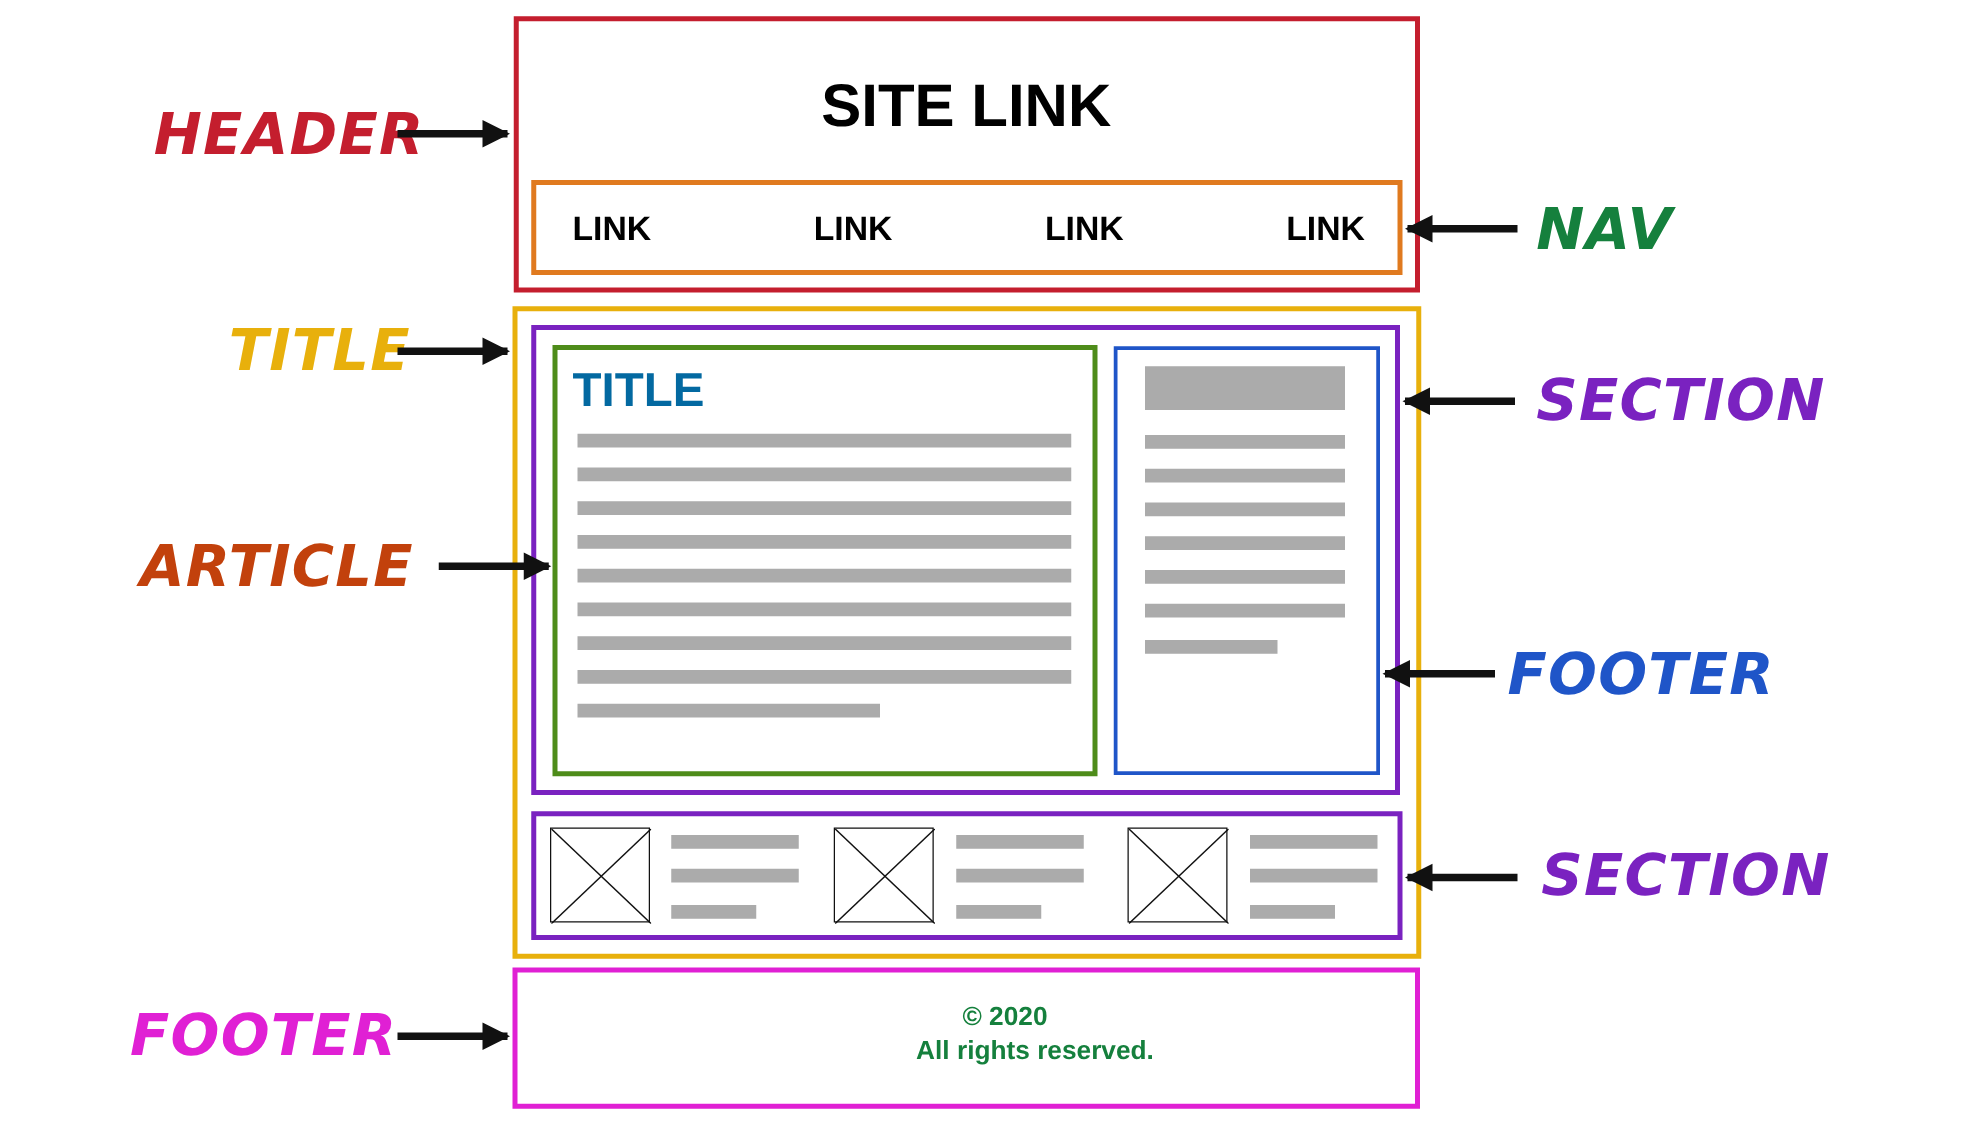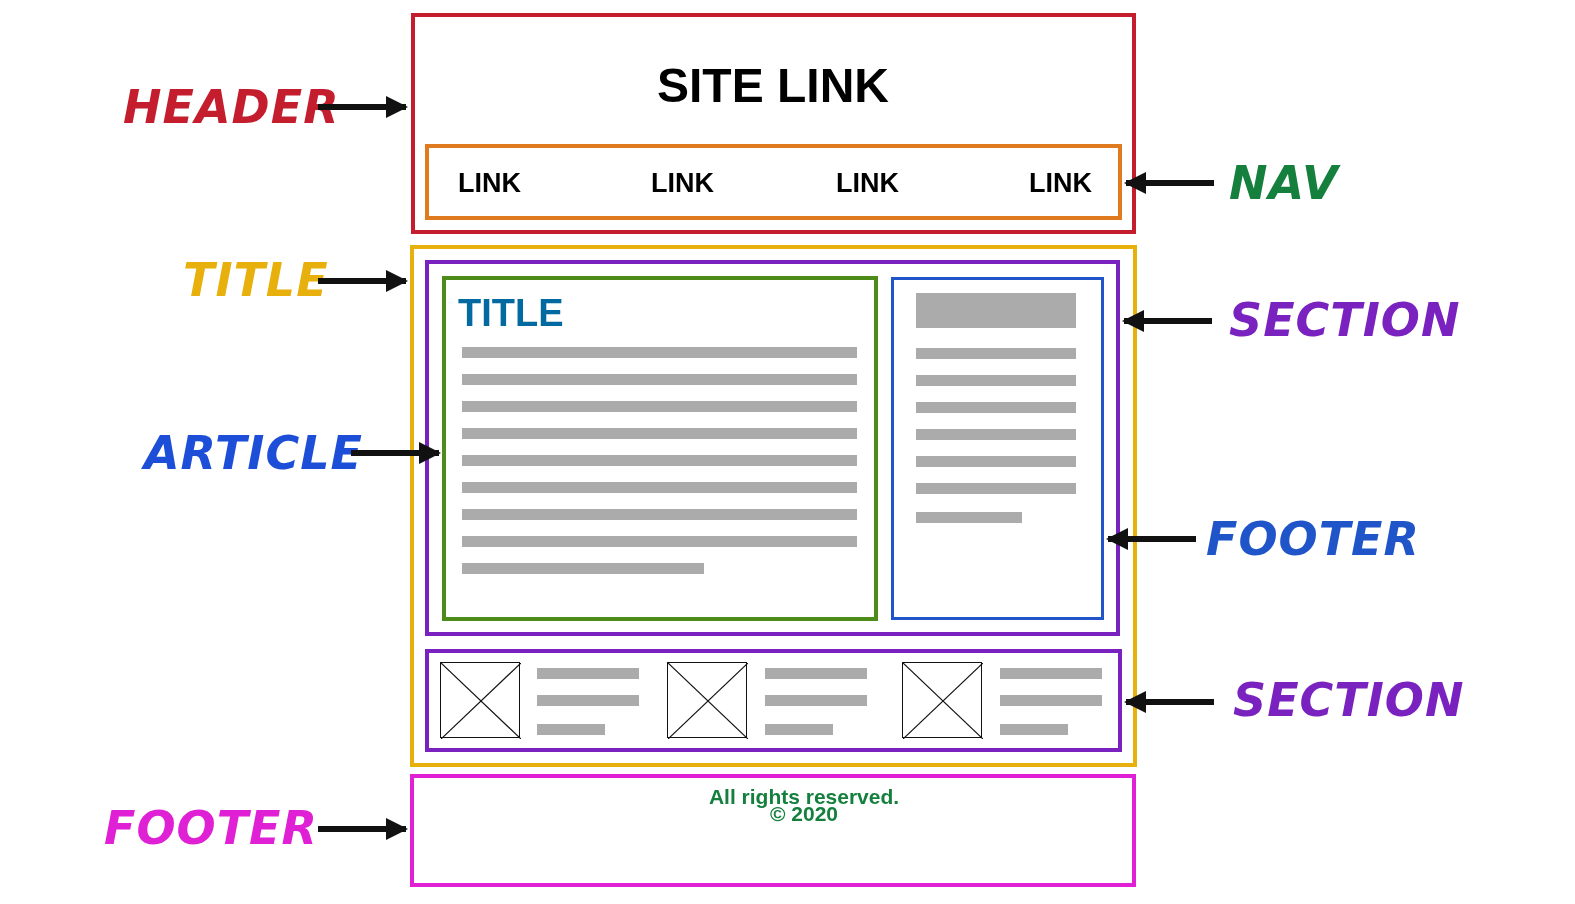--- a/index.html
+++ b/index.html
@@ -92,35 +92,35 @@
     </svg>
 </div>
 <div>
   <div class="bar" style="left:1000px;top:668px;width:102px;height:11px;"></div>
   <div class="bar" style="left:1000px;top:695px;width:102px;height:11px;"></div>
   <div class="bar" style="left:1000px;top:724px;width:68px;height:11px;"></div>
 </div>
 
 <div class="box" style="left:410px;top:774px;width:726px;height:113px;border-color:#e020d4;"></div>
 <div class="footer-text" style="top:800px;">© 2020</div>
-<div class="footer-text" style="top:783px;">All rights reserved.</div>
+<div class="footer-text" style="top:827px;margin-left:24px;">All rights reserved.</div>
 
 <div class="lbl" style="left:123px;top:84px;color:#c41e2e;">HEADER</div>
 <div class="arrow r" style="left:318px;top:104px;width:88px;"></div>
 
 <div class="lbl" style="left:1229px;top:160px;color:#15803d;">NAV</div>
 <div class="arrow l" style="left:1126px;top:180px;width:88px;"></div>
 
 <div class="lbl" style="left:183px;top:257px;color:#e8b00c;">TITLE</div>
 <div class="arrow r" style="left:318px;top:278px;width:88px;"></div>
 
 <div class="lbl" style="left:1229px;top:297px;color:#7a22c0;">SECTION</div>
 <div class="arrow l" style="left:1124px;top:318px;width:88px;"></div>
 
-<div class="lbl" style="left:144px;top:430px;color:#1d4ed8;text-align:center;">ARTICLE</div>
+<div class="lbl" style="left:112px;top:430px;color:#c2410c;text-align:center;">ARTICLE</div>
 <div class="arrow r" style="left:351px;top:450px;width:88px;"></div>
 
 <div class="lbl" style="left:1206px;top:516px;color:#1f55c8;">FOOTER</div>
 <div class="arrow l" style="left:1108px;top:536px;width:88px;"></div>
 
 <div class="lbl" style="left:1233px;top:677px;color:#7a22c0;">SECTION</div>
 <div class="arrow l" style="left:1126px;top:699px;width:88px;"></div>
 
 <div class="lbl" style="left:104px;top:805px;color:#e020d4;">FOOTER</div>
 <div class="arrow r" style="left:318px;top:826px;width:88px;"></div>

